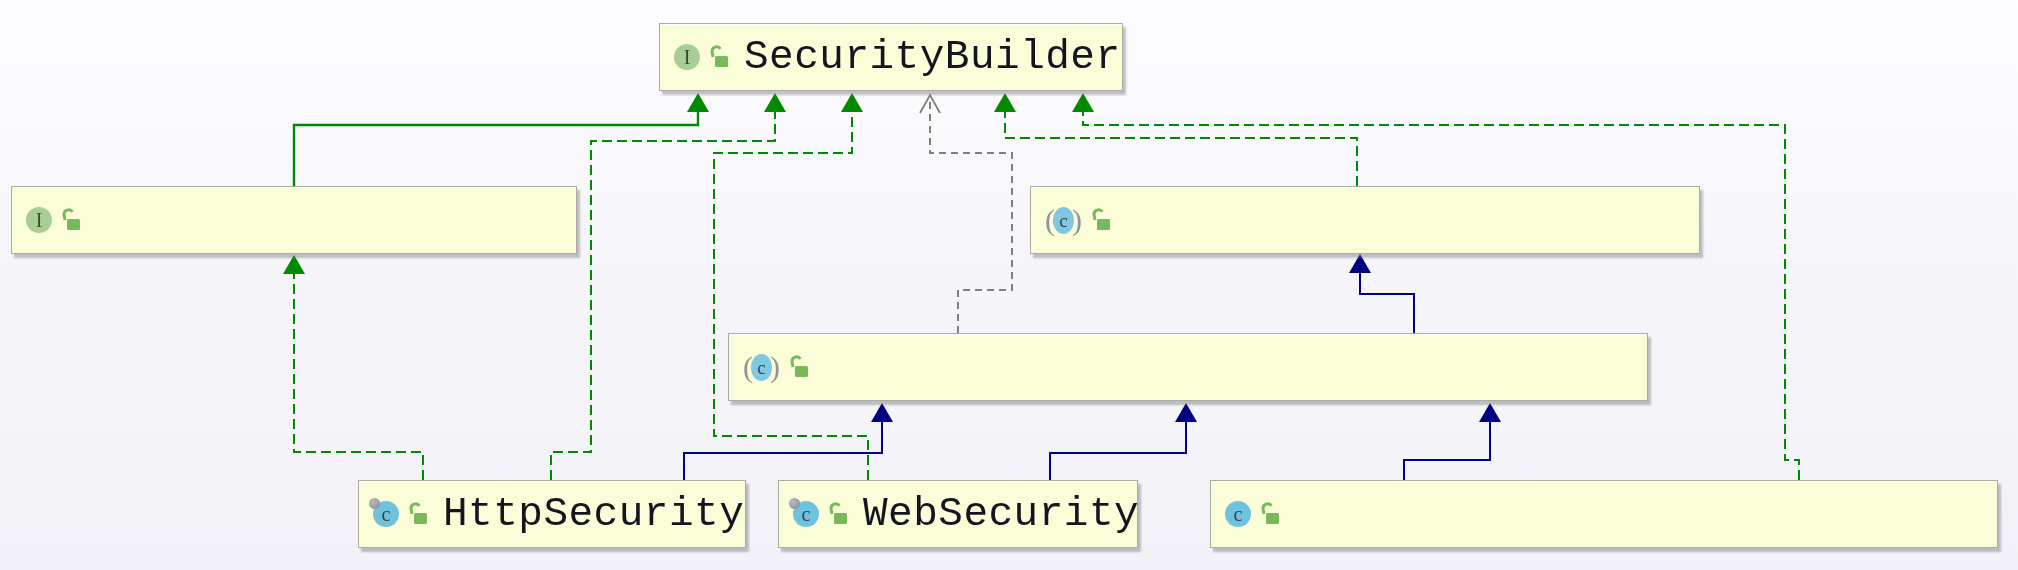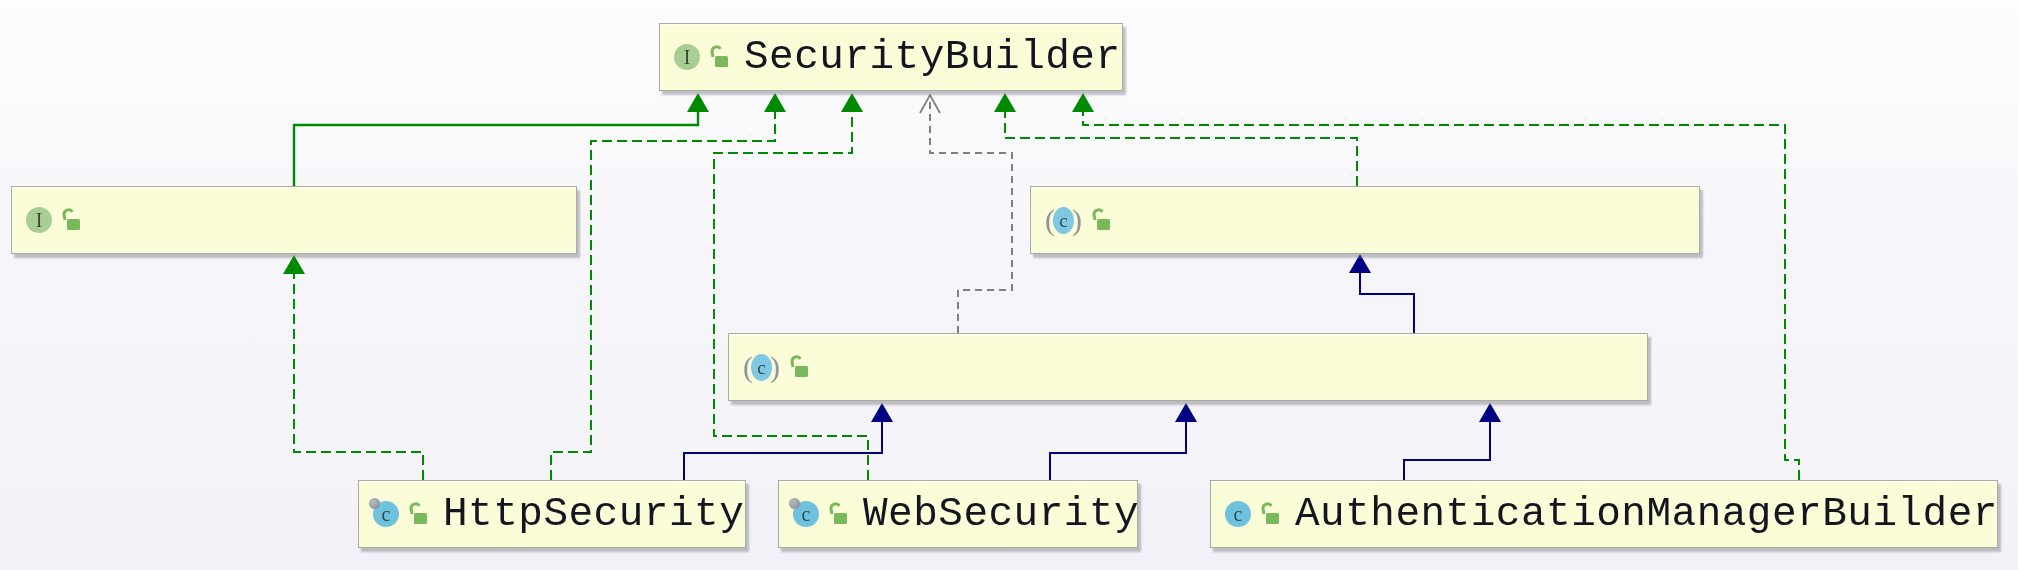--- a/index.html
+++ b/index.html
@@ -175,15 +175,14 @@
     <div class="node" style="left: 1210px; top: 480px; width: 788px; height: 68px;">
       <span class="icwrap">
         <span class="ic-circle ic-cl">c</span>
       </span>
       <span class="lock">
         <svg width="22" height="24" viewBox="0 0 22 24">
           <path d="M5 12 L4 6.5 a4.6 4.6 0 0 1 8.4 -2.6" fill="none" stroke="#79B95B" stroke-width="3"></path>
           <rect x="7" y="11" width="13" height="11" rx="1.5" fill="#79B95B"></rect>
         </svg>
       </span>
-      <span class="label">AuthenticationManagerBuilder</span>
     </div>
   </div>
 
 </body></html>

